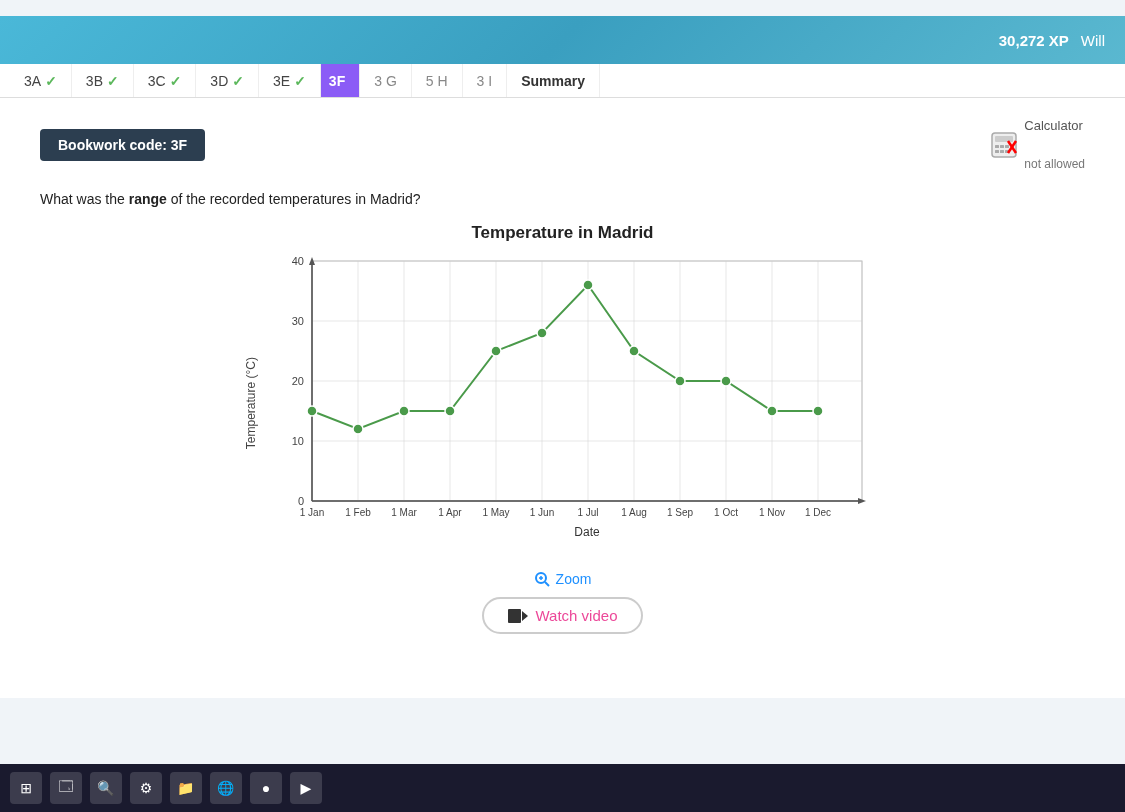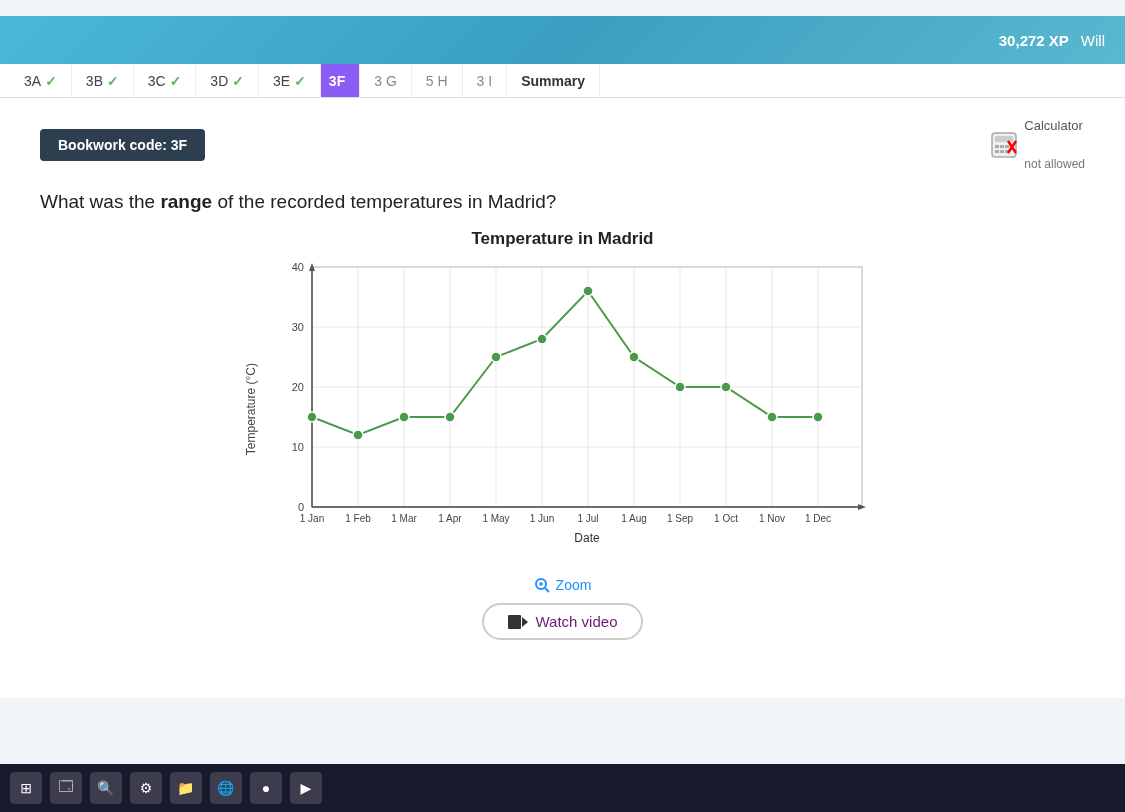--- a/index.html
+++ b/index.html
@@ -109,21 +109,21 @@
       width: 28px;
       height: 28px;
     }
     .calc-icon svg {
       width: 28px;
       height: 28px;
     }
 
     
     .question-text {
-      font-size: 19px;
+      font-size: 14px;
       color: #222;
       margin-bottom: 16px;
       text-align: left;
     }
     .question-text strong {
       font-weight: bold;
     }
 
     
     .chart-area {
@@ -174,21 +174,21 @@
       display: flex;
       align-items: center;
       justify-content: center;
       gap: 8px;
       background: white;
       border: 2px solid #ccc;
       border-radius: 24px;
       padding: 8px 24px;
       font-size: 15px;
       font-weight: 500;
-      color: #701a75;
+      color: #ec4899;
       cursor: pointer;
       margin: 0 auto;
       width: fit-content;
     }
 
     
     .taskbar {
       position: absolute;
       bottom: 0;
       left: 0;

